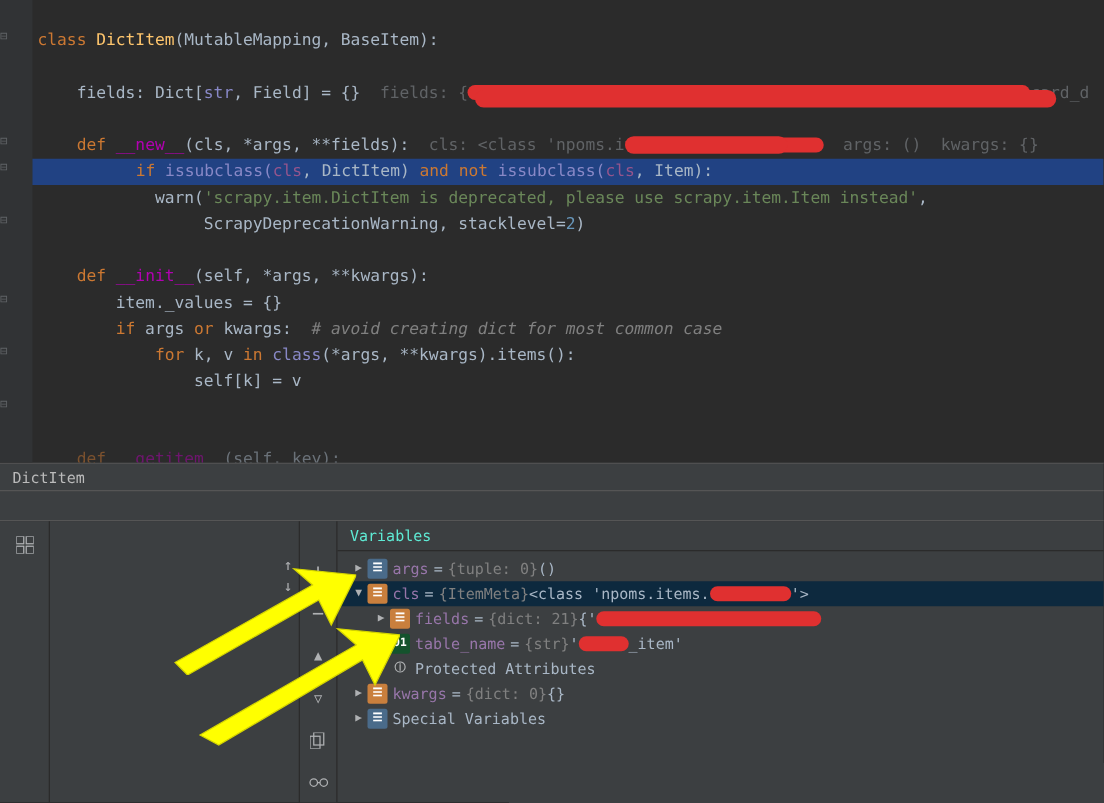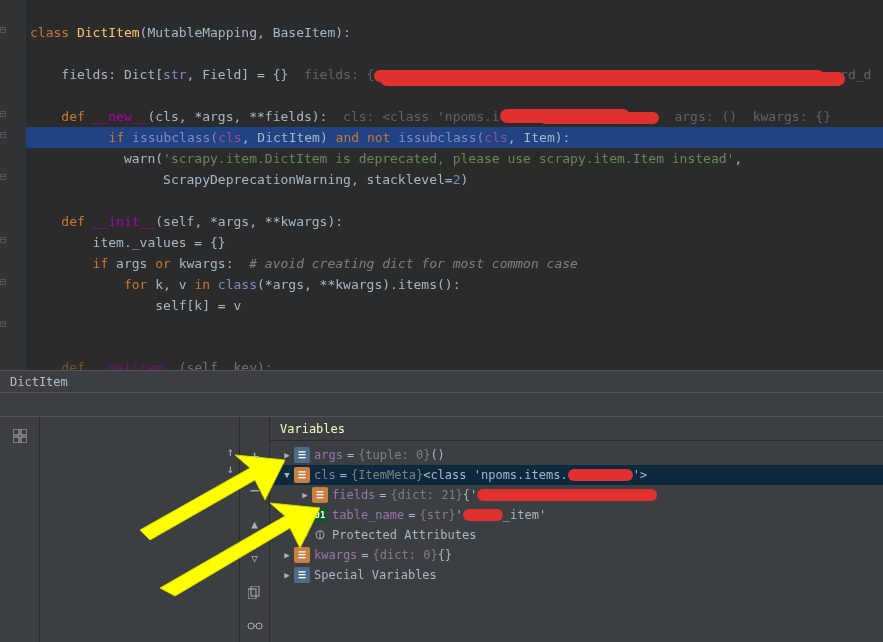--- a/index.html
+++ b/index.html
@@ -141,21 +141,21 @@
       padding-top: 28px;
       gap: 8px;
     }
     .var-content {
       flex: 1;
     }
     .var-header {
       height: 24px;
       line-height: 24px;
       padding-left: 10px;
-      color: #fef9c3;
+      color: #5eead4;
       font-size: 12px;
       border-bottom: 1px solid #2b2b2b;
     }
     .var-tree {
       padding: 4px 0;
     }
     .var-row {
       height: 20px;
       line-height: 20px;
       display: flex;

